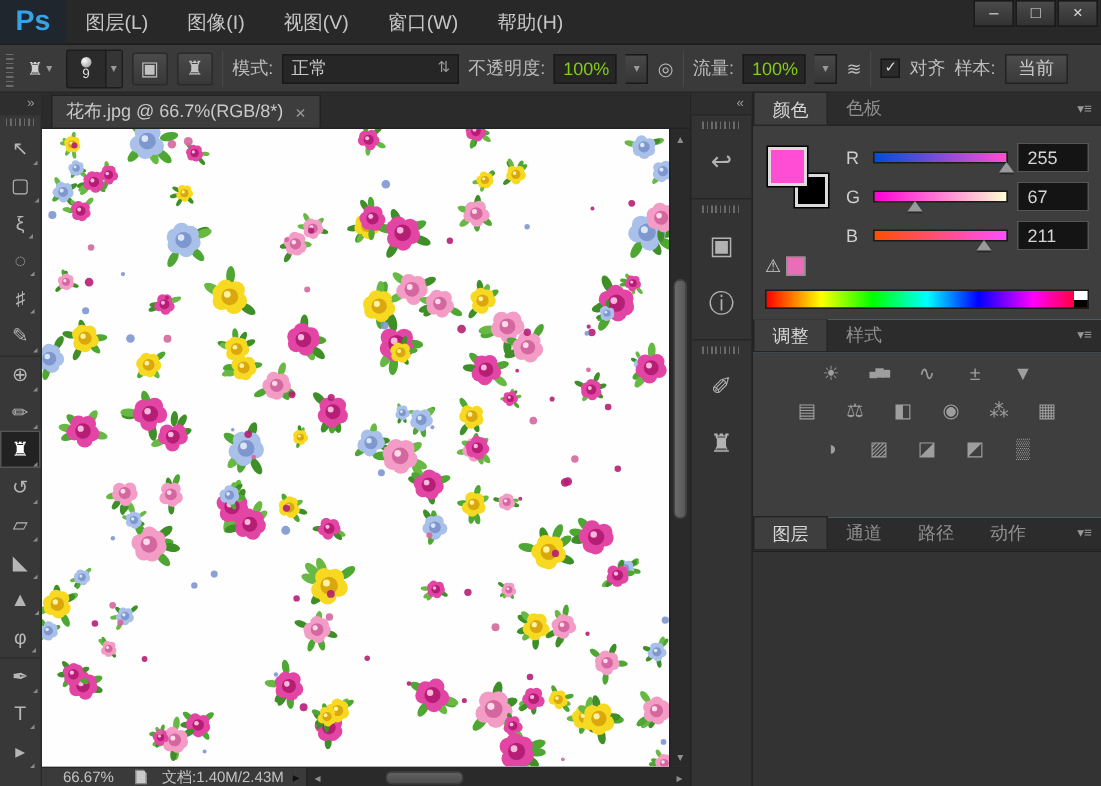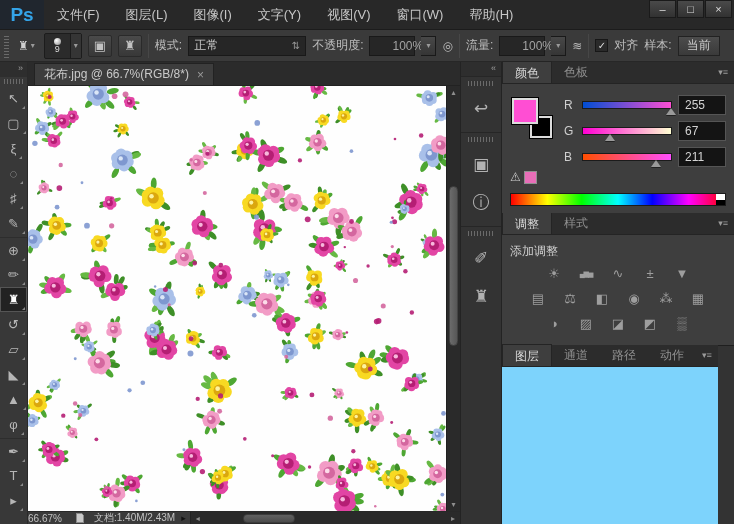--- a/index.html
+++ b/index.html
@@ -29,21 +29,21 @@
     display:flex; flex:0 0 auto; }
   #brush-preview .bp-main { flex:1; display:flex; flex-direction:column; align-items:center; justify-content:center; }
   #bp-dot { width:7px; height:7px; border-radius:50%; background:radial-gradient(circle at 35% 35%,#fff,#8a8a8a); }
   #bp-size { font-size:9px; color:#ddd; line-height:9px; }
   #brush-preview .bp-dd { width:11px; border-left:1px solid #1c1c1c; background:#353535; display:flex; align-items:center; justify-content:center; }
   .icon-btn { width:24px; height:22px; background:linear-gradient(#4a4a4a,#383838); border:1px solid #2a2a2a; border-radius:2px;
     color:#c2c2c2; display:flex; align-items:center; justify-content:center; font-size:13px; flex:0 0 auto; }
   .combo { height:20px; background:#262626; border:1px solid #191919; display:flex; align-items:center; flex:0 0 auto; }
   #mode-select { width:118px; justify-content:space-between; padding:0 5px; }
   #mode-select .spin { font-size:10px; color:#999; }
-  .val-box { width:42px; padding:0 22px; height:20px; background:#262626; border:1px solid #191919; display:flex; align-items:center; color:#a3a3a3; }
+  .val-box { width:42px; padding:0 5px; height:20px; background:#262626; border:1px solid #191919; display:flex; align-items:center; color:#84cc16; }
   .val-dd { width:15px; height:20px; background:linear-gradient(#484848,#353535); border:1px solid #191919; border-left:none;
     display:flex; align-items:center; justify-content:center; }
   .checkbox { width:13px; height:13px; background:#2a2a2a; border:1px solid #171717; color:#ddd; font-size:10px;
     line-height:12px; text-align:center; flex:0 0 auto; }
   #sample-btn { padding:0 8px; height:20px; background:linear-gradient(#4c4c4c,#3a3a3a); border:1px solid #222;
     color:#ccc; display:flex; align-items:center; flex:0 0 auto; }
 
   
   #main { position:absolute; left:0; top:62px; width:734px; height:462px; display:flex; }
 
@@ -65,21 +65,21 @@
   #doc-tab .close { color:#999; font-size:12px; }
   #canvas-row { height:425px; display:flex; }
   #canvas { width:418px; height:425px; background:#fefefe; position:relative; overflow:hidden; }
   #canvas svg { display:block; }
   #vscroll { width:14px; background:#2a2a2a; border-left:1px solid #202020; position:relative; }
   .scroll-arrow { position:absolute; left:0; width:100%; text-align:center; color:#8e8e8e; font-size:8px; line-height:11px; }
   #vthumb { position:absolute; left:2px; right:2px; top:100px; height:160px; border-radius:6px;
     background:linear-gradient(90deg,#6b6b6b,#575757); border:1px solid #444; }
   
   #statusbar { height:13px; background:#3a3a3a; border-top:1px solid #282828; display:flex; align-items:center; font-size:10px; color:#c2c2c2; }
-  #status-zoom { margin-left:0; width:46px; }
+  #status-zoom { margin-left:14px; width:46px; }
   #doc-icon { width:8px; height:10px; background:#c9c9c9; border:1px solid #888; margin:0 10px 0 2px;
     clip-path:polygon(0 0,70% 0,100% 30%,100% 100%,0 100%); }
   #status-doc { margin-right:6px; }
   #status-flyout { color:#101010; font-size:9px; margin-right:4px; }
   #hscroll { flex:1; height:13px; background:#2a2a2a; border-left:1px solid #222; position:relative; }
   #hscroll .scroll-arrow { top:1px; width:12px; height:11px; line-height:11px; }
   #hthumb { position:absolute; top:2px; height:9px; left:52px; width:52px; border-radius:4px;
     background:linear-gradient(#616161,#4c4c4c); border:1px solid #3c3c3c; }
 
   
@@ -125,24 +125,22 @@
 
   
   #layers-body { flex:1; background:#333; border-top:1px solid #1f1f1f; }
 </style>
 </head>
 <body>
 
 <div id="menubar">
   <div id="ps-logo">Ps</div>
   <div id="menu-items" style="display: flex;">
-      <div class="menu-item">文件(F)</div>
       <div class="menu-item">图层(L)</div>
       <div class="menu-item">图像(I)</div>
-      <div class="menu-item">文字(Y)</div>
       <div class="menu-item">视图(V)</div>
       <div class="menu-item">窗口(W)</div>
       <div class="menu-item">帮助(H)</div>
     </div>
   <div id="win-controls">
     <div class="win-btn">–</div>
     <div class="win-btn">□</div>
     <div class="win-btn">×</div>
   </div>
 </div>
@@ -1725,21 +1723,20 @@
       </div>
     </div>
 
     <div>
       <div class="panel-header" id="adj-tabs">
           <div class="ptab active">调整</div>
           <div class="ptab">样式</div>
           <div class="pmenu">▾≡</div>
         </div>
       <div id="adj-body">
-        <div id="adj-heading">添加调整</div>
         <div id="adj-rows">
             <div class="adj-row">
               <div class="adj-icon">☀</div>
               <div class="adj-icon multi">▄▆▅</div>
               <div class="adj-icon">∿</div>
               <div class="adj-icon">±</div>
               <div class="adj-icon">▼</div>
             </div>
             <div class="adj-row">
               <div class="adj-icon">▤</div>
@@ -1753,21 +1750,21 @@
               <div class="adj-icon">◑</div>
               <div class="adj-icon">▨</div>
               <div class="adj-icon">◪</div>
               <div class="adj-icon">◩</div>
               <div class="adj-icon">▒</div>
             </div>
           </div>
       </div>
     </div>
 
-    <div style="display:flex;flex-direction:row;flex:1">
+    <div style="display:flex;flex-direction:column;flex:1">
       <div class="panel-header" id="layers-tabs">
           <div class="ptab active">图层</div>
           <div class="ptab">通道</div>
           <div class="ptab">路径</div>
           <div class="ptab">动作</div>
           <div class="pmenu">▾≡</div>
         </div>
       <div id="layers-body"></div>
     </div>
 

